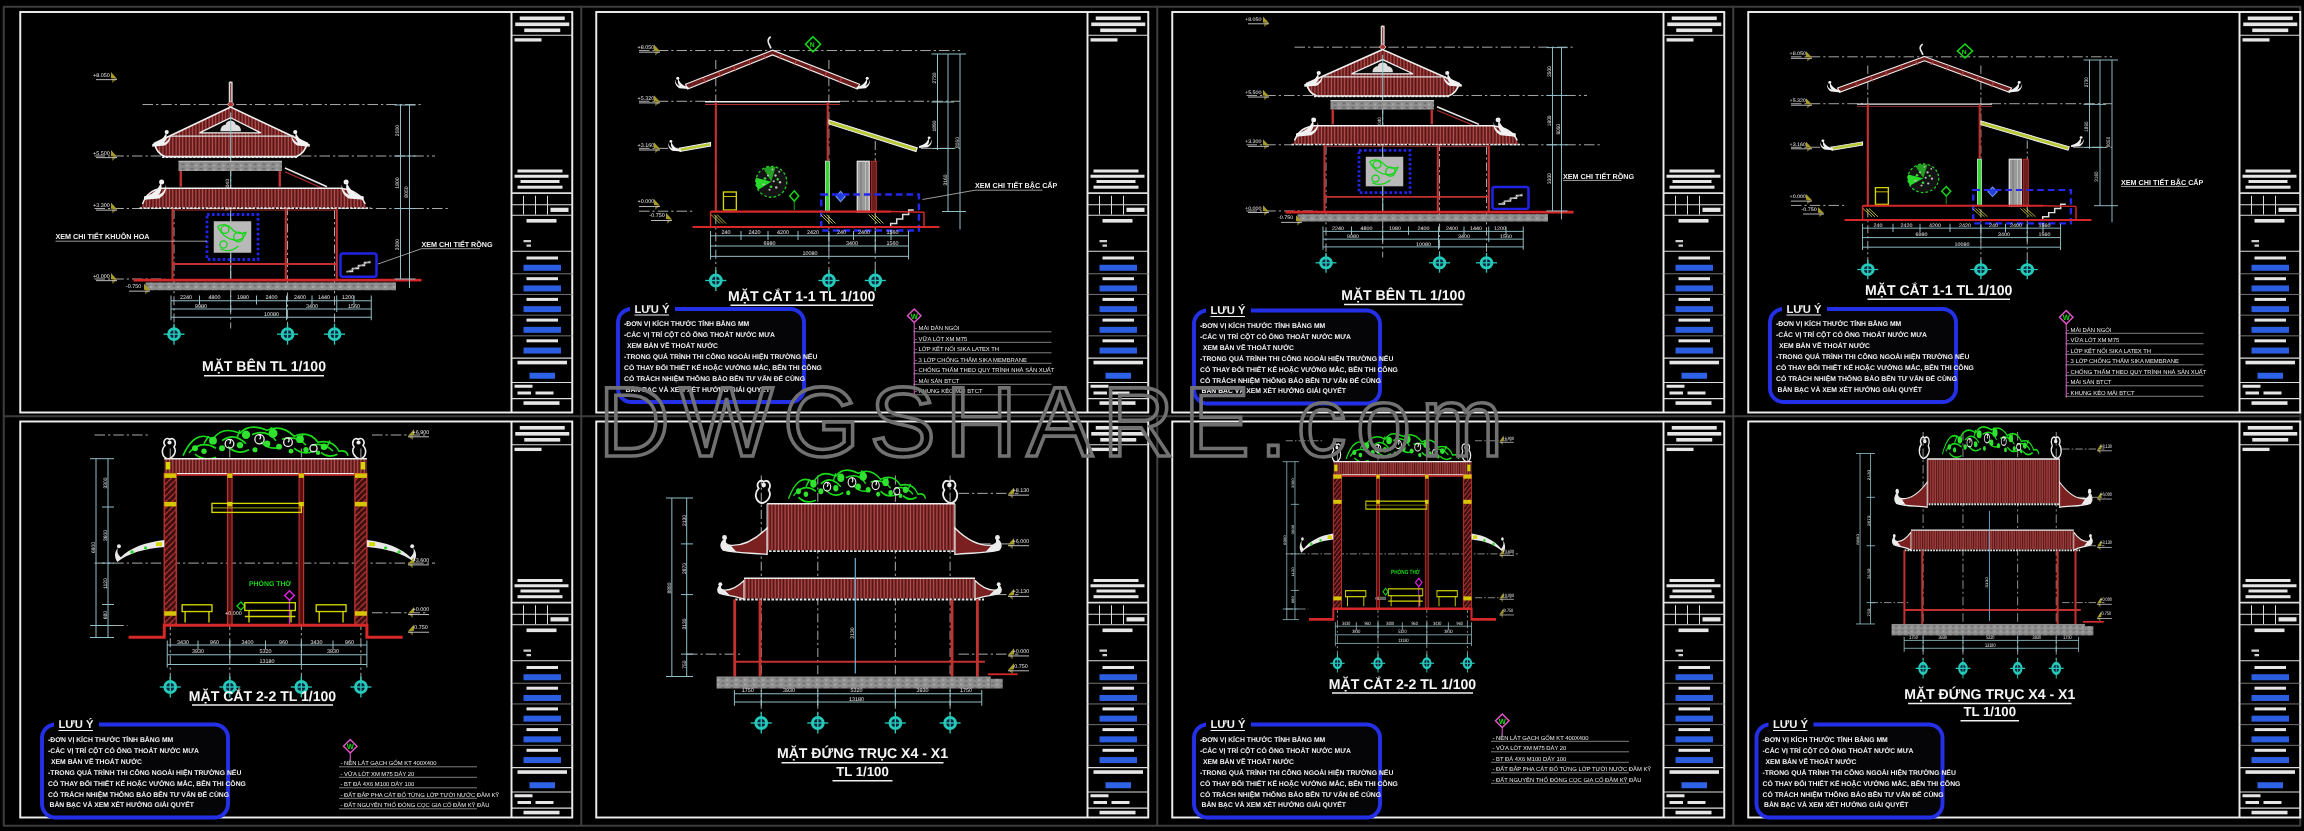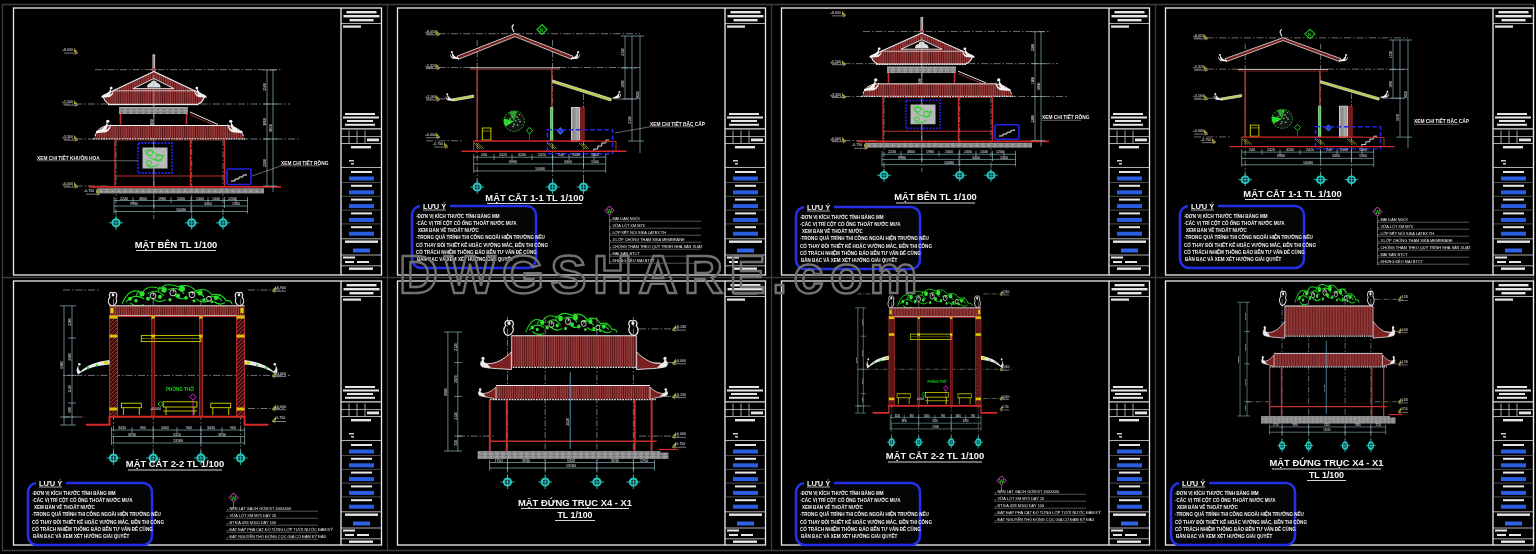--- a/index.html
+++ b/index.html
@@ -1,16 +1,16 @@
 <!DOCTYPE html>
 <html><head>
 <meta charset="utf-8">
 <style>
 html,body{margin:0;padding:0;background:#000;width:1536px;height:554px;overflow:hidden;font-family:"Liberation Sans",sans-serif}
-#wm{position:absolute;left:399px;top:243px;font-weight:bold;font-size:54px;letter-spacing:6.5px;color:rgba(0,0,0,0);-webkit-text-stroke:2.4px #717171;white-space:nowrap}
+#wm{position:absolute;left:399px;top:243px;font-weight:normal;font-size:66px;letter-spacing:6.5px;color:rgba(0,0,0,0);-webkit-text-stroke:2.4px #717171;white-space:nowrap}
 </style>
 </head>
 <body>
 <svg width="1536" height="554" viewBox="0 0 1536 554" style="position:absolute;left:0;top:0">
 <defs>
 
 <pattern id="roofh" width="2.2" height="6" patternUnits="userSpaceOnUse">
   <rect width="2.2" height="6" fill="#571414"></rect>
   <line x1="0.8" y1="0" x2="0.8" y2="6" stroke="#b85050" stroke-width="0.9"></line>
 </pattern>

